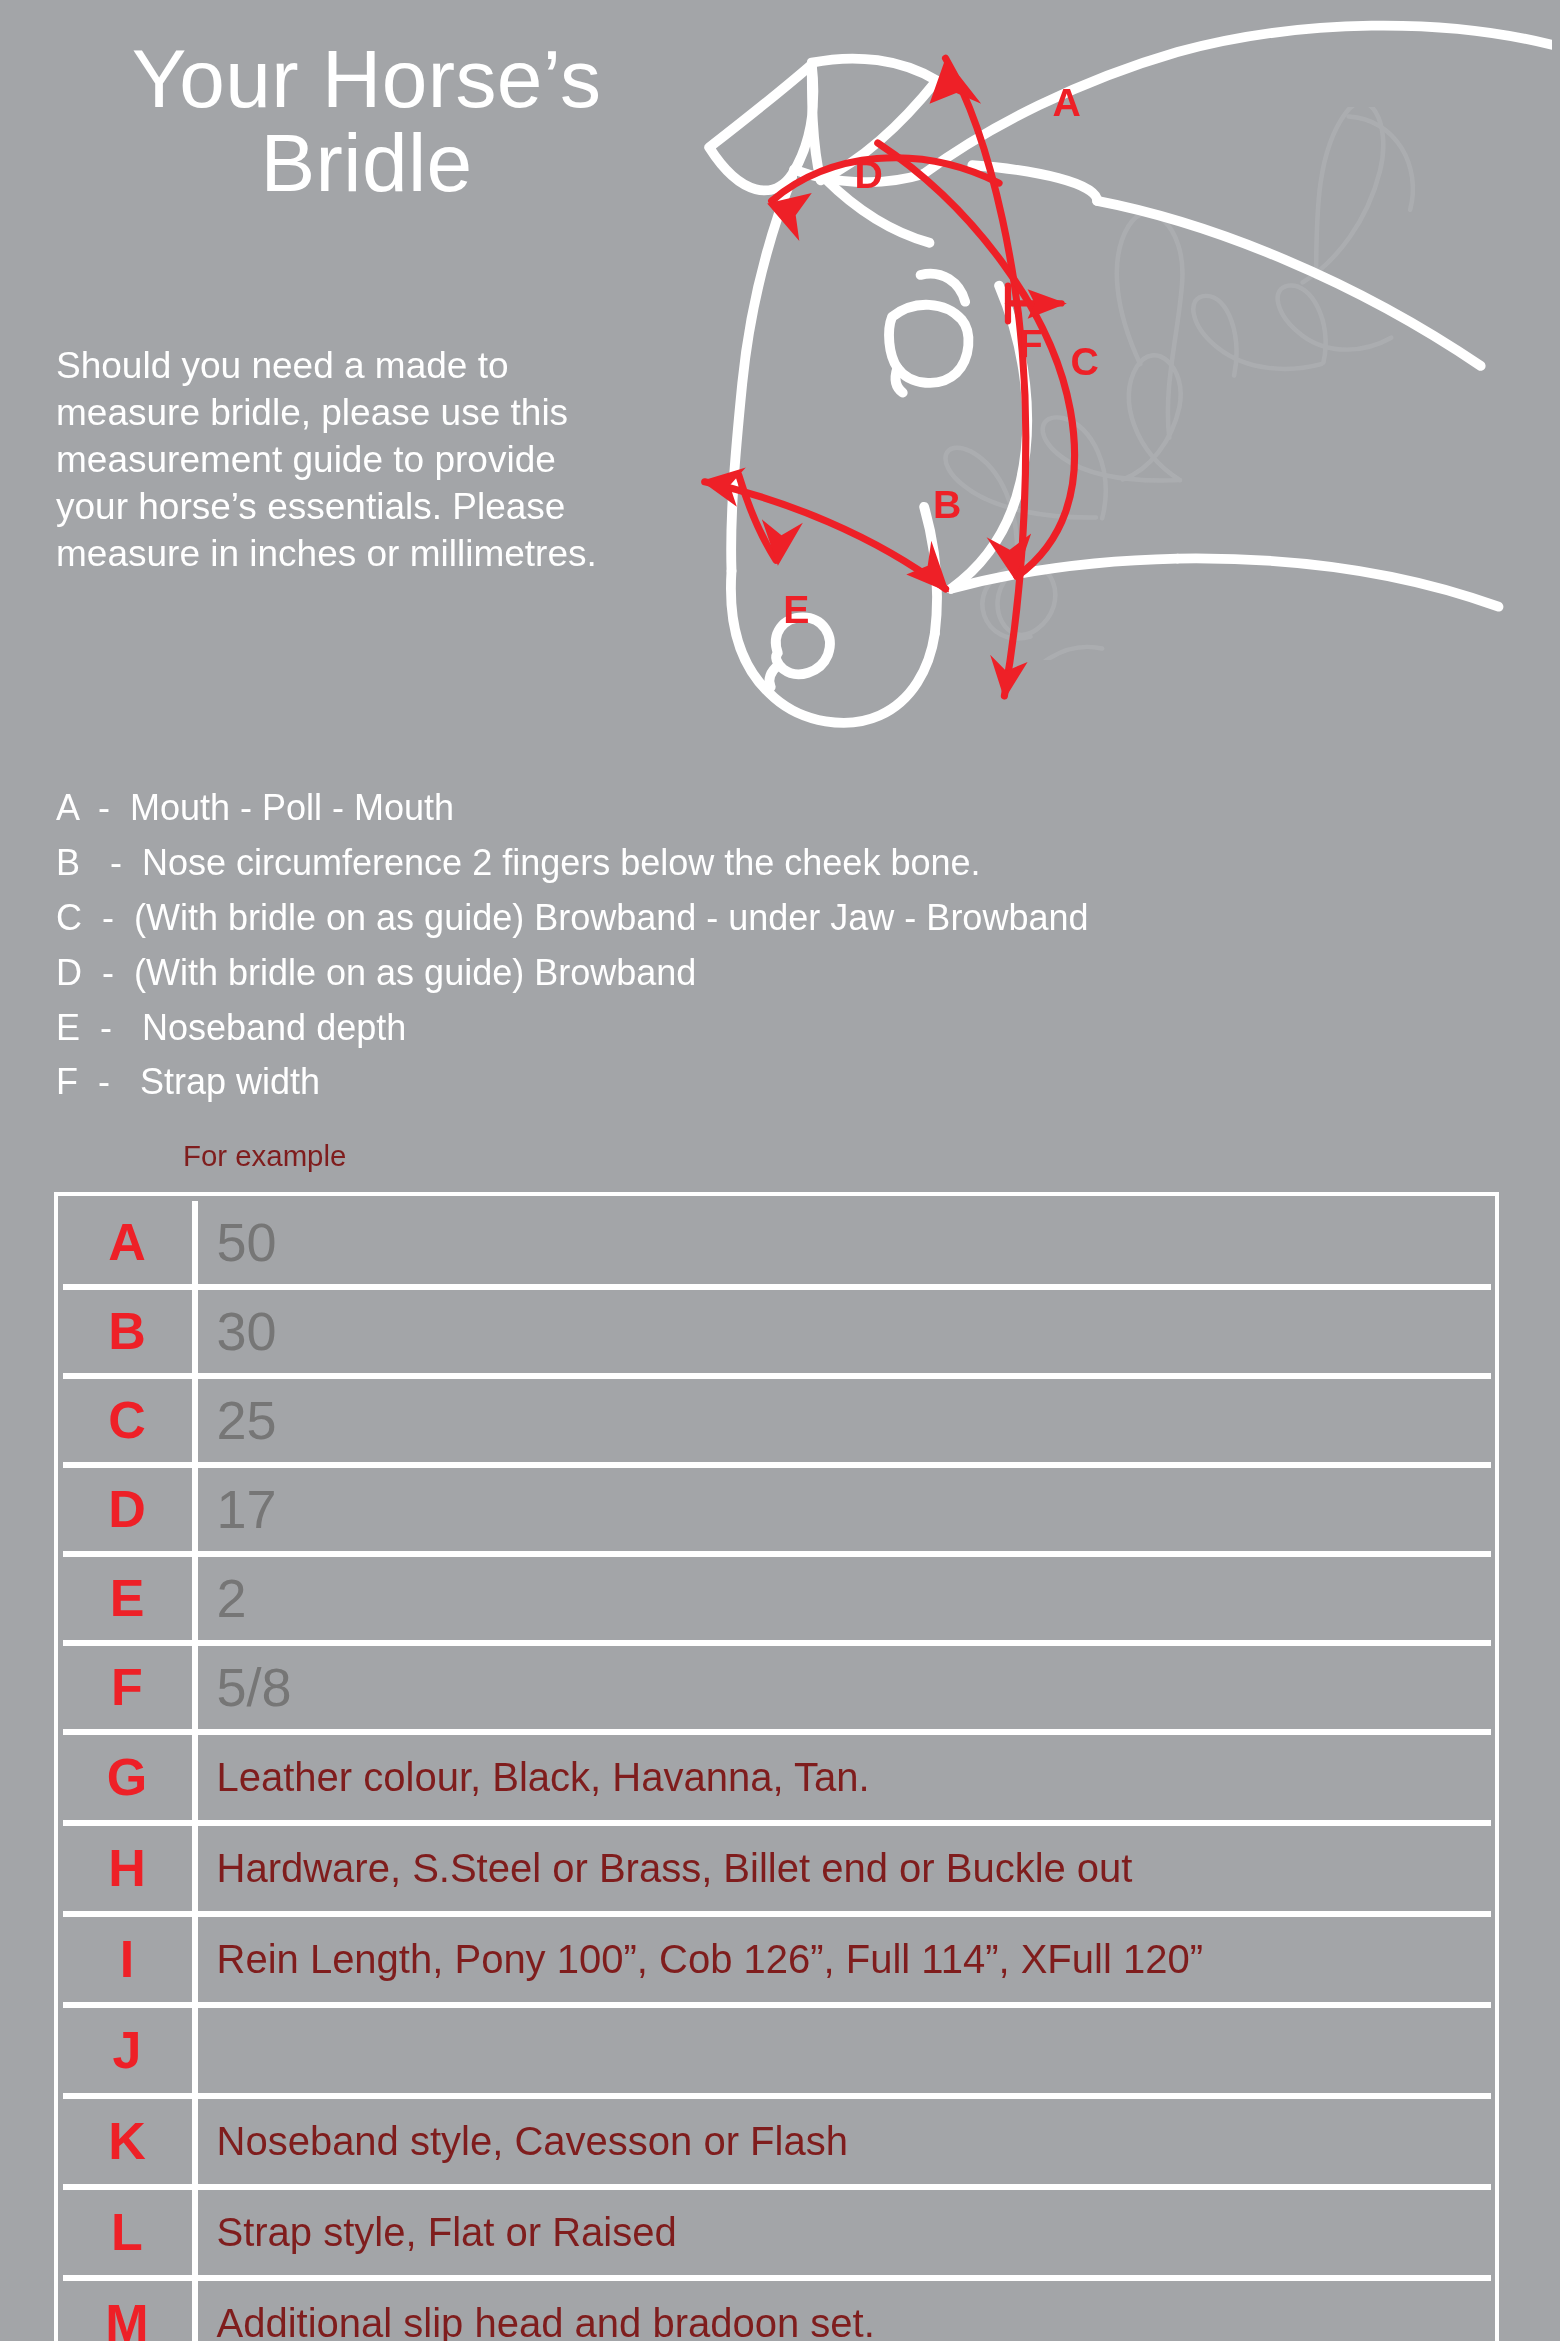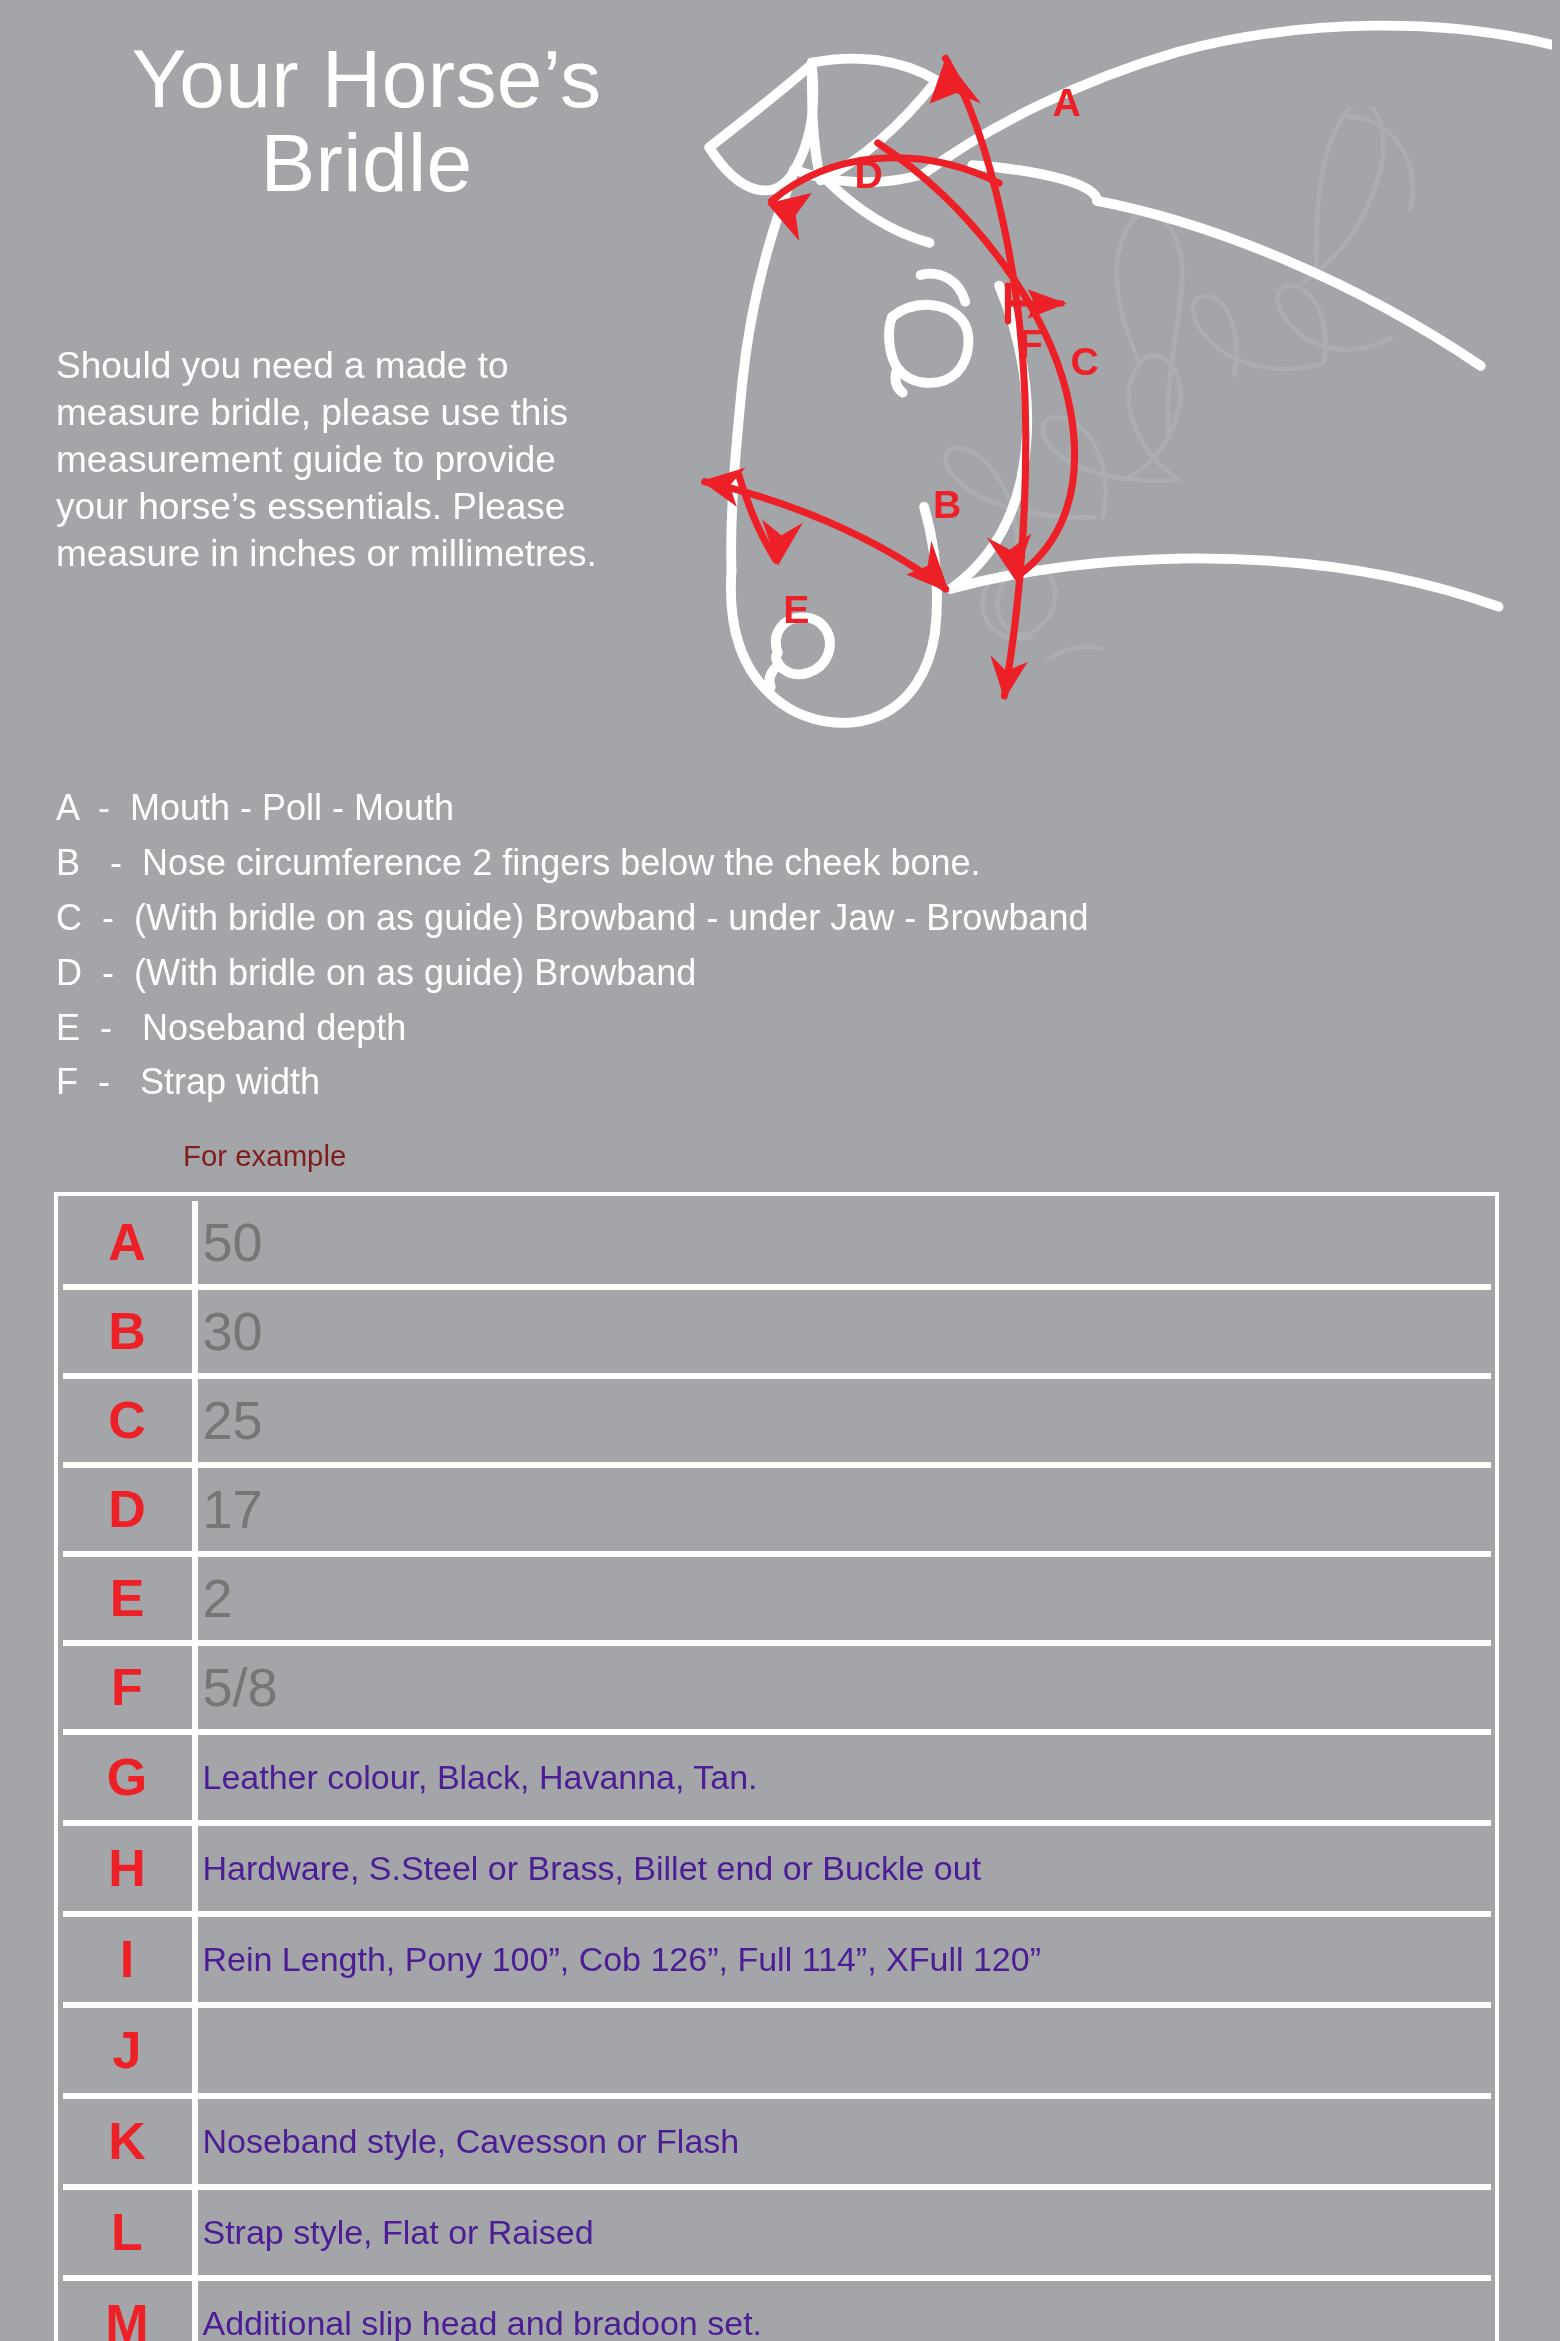--- a/index.html
+++ b/index.html
@@ -99,29 +99,29 @@
     justify-content:center;
     color:#ee2027;
     font-weight:bold;
     font-size:52px;
     line-height:1;
   }
   .tval{
     flex:1 1 auto;
     display:flex;
     align-items:center;
-    padding-left:5px;
+    padding-left:19px;
     box-sizing:border-box;
   }
   .tval span{
     font-weight:300;
     line-height:1;
   }
   .tval.num span{color:#767676;font-size:54px;}
-  .tval.txt span{color:#4c1d95;font-size:34px;}
+  .tval.txt span{color:#7f1d1d;font-size:40px;}
   .r-short{height:83px;}
   .r-tall{height:85px;}
 </style>
 </head>
 <body>
 
 <div class="page">
 
   <svg class="watermark" viewBox="0 0 760 620" xmlns="http://www.w3.org/2000/svg">
     <g fill="none" stroke="#c2c4c7" stroke-width="5" stroke-linecap="round" transform="rotate(-38 380 310)">

